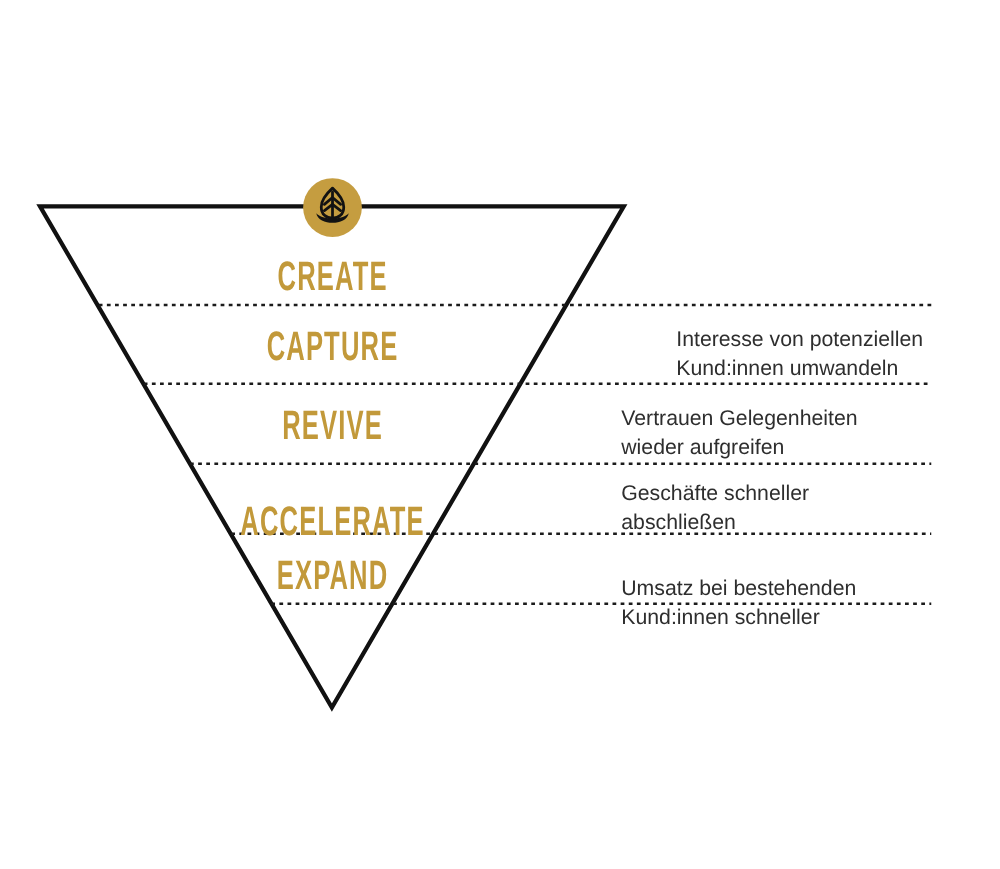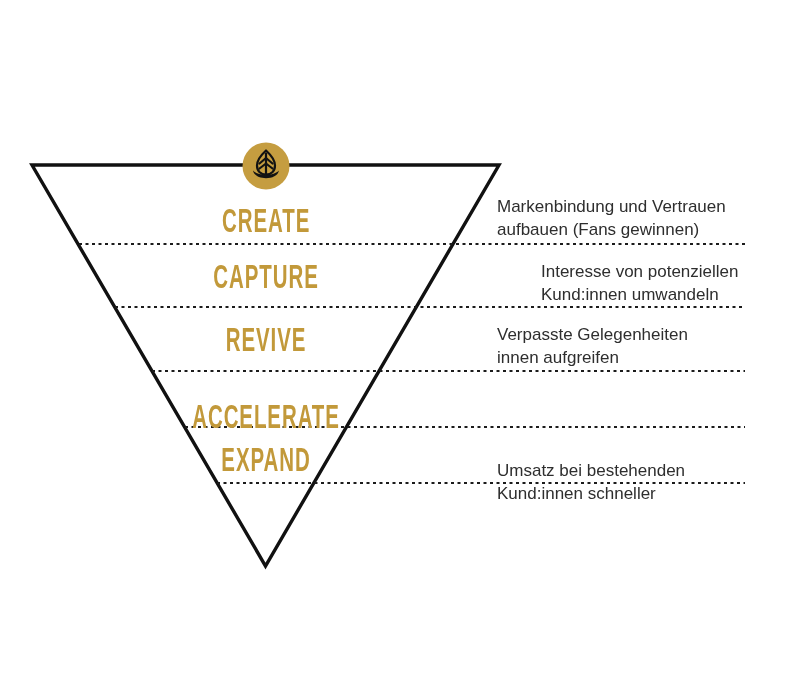--- a/index.html
+++ b/index.html
@@ -90,30 +90,30 @@
   <div class="stage-label label-2">
     <span class="tx">REVIVE</span>
   </div>
   <div class="stage-label label-3">
     <span class="tx">ACCELERATE</span>
   </div>
   <div class="stage-label label-4">
     <span class="tx">EXPAND</span>
   </div>
 
-  <div class="desc desc-0">
-    <span>Markenbindung und Vertrauen</span>
-    <span>aufbauen (Fans gewinnen)</span>
-  </div>
   <div class="desc desc-1">
     <span>Interesse von potenziellen</span>
     <span>Kund:innen umwandeln</span>
   </div>
   <div class="desc desc-2">
-    <span>Verpasste Gelegenheiten</span>
-    <span>innen aufgreifen</span>
+    <span>Vertrauen Gelegenheiten</span>
+    <span>wieder aufgreifen</span>
+  </div>
+  <div class="desc desc-3">
+    <span>Geschäfte schneller</span>
+    <span>abschließen</span>
   </div>
   <div class="desc desc-4">
     <span>Umsatz bei bestehenden</span>
     <span>Kund:innen schneller</span>
   </div>
 
 </div>
 
 </body></html>

